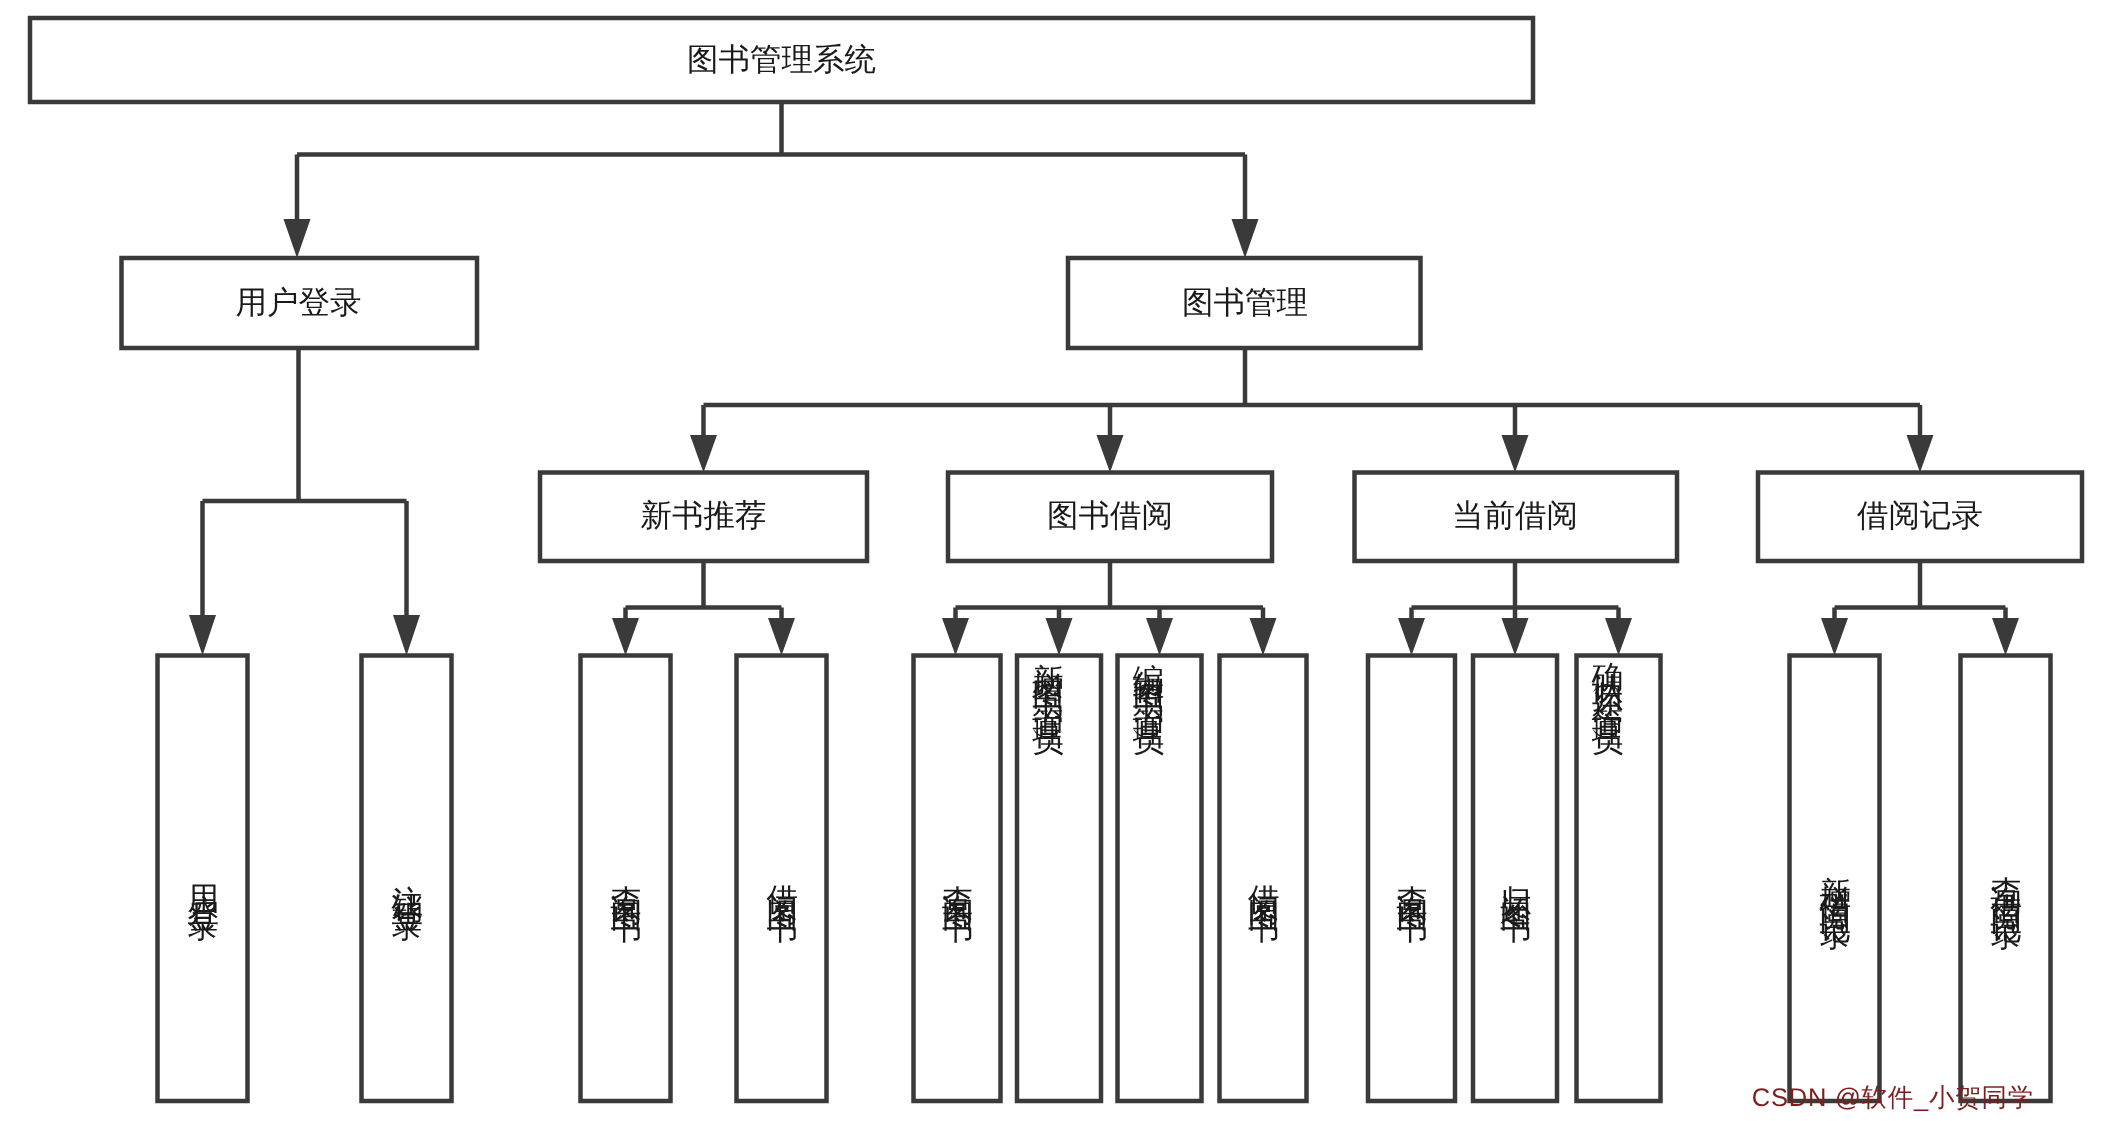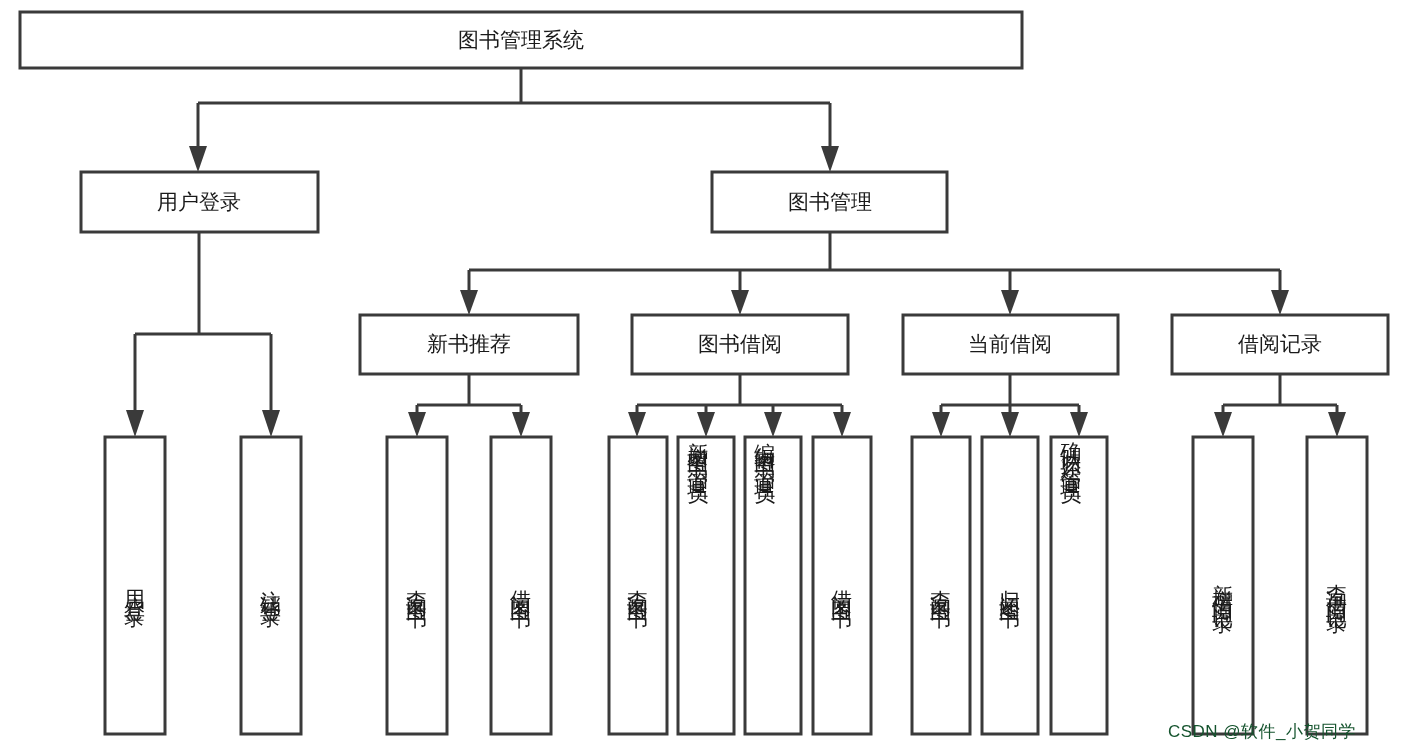--- a/index.html
+++ b/index.html
@@ -53,21 +53,21 @@
     font-size: 21px;
     fill: #1a1a1a;
     text-anchor: middle;
   }
   .watermark {
     position: absolute;
     right: 8px;
     bottom: 4px;
     font-family: "Liberation Sans", "DejaVu Sans", sans-serif;
     font-size: 17px;
-    color: #14532d;
+    color: #7f1d1d;
     letter-spacing: 0.5px;
     white-space: nowrap;
     user-select: none;
   }
 </style>
 </head>
 <body>
 
 <div id="diagram-root">
 

